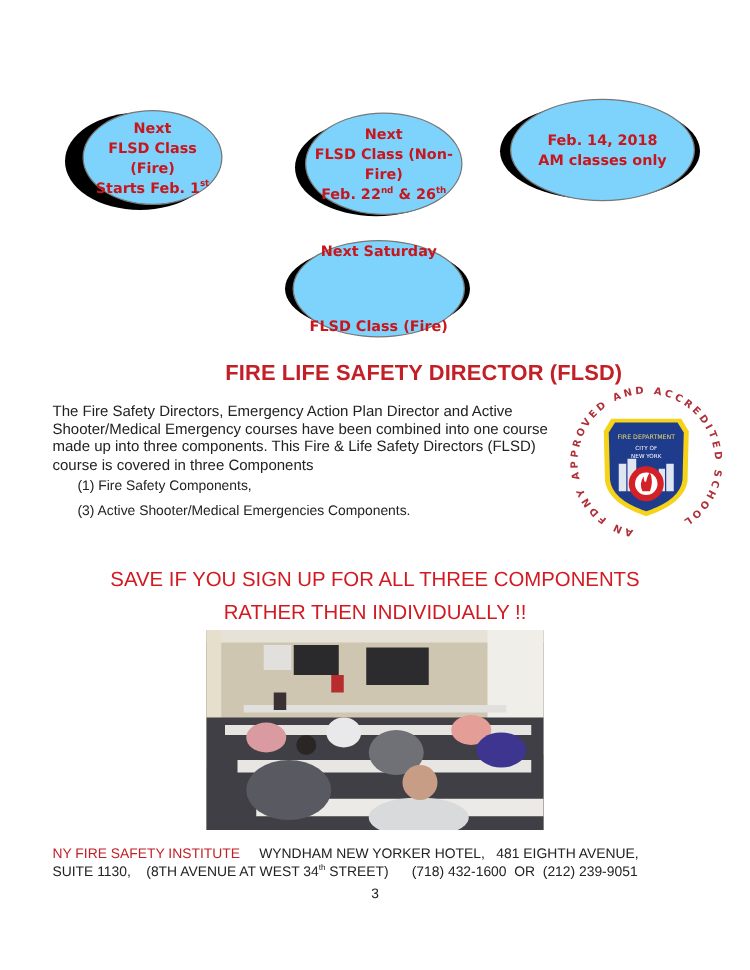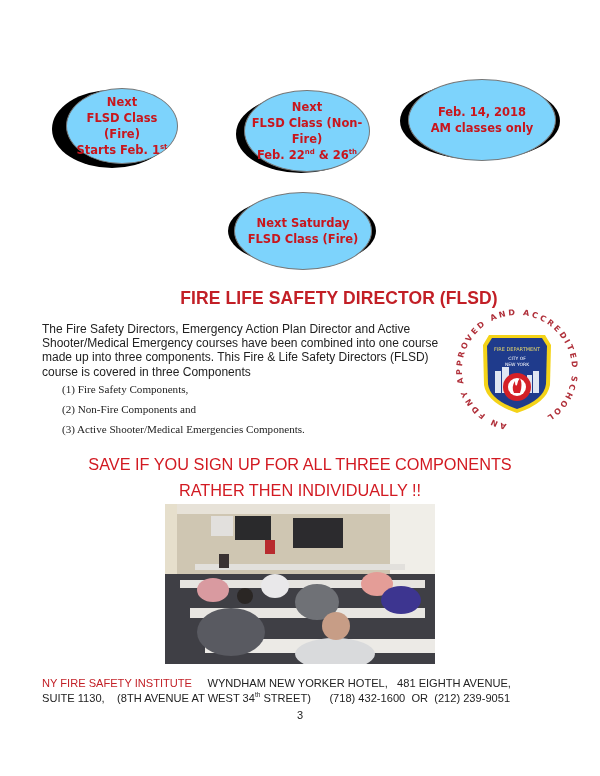--- a/index.html
+++ b/index.html
@@ -17,21 +17,21 @@
 
   .title {
     position: absolute; left: 0; width: 600px; top: 288px; text-align: center;
     color: #c21f26; font-weight: bold; font-size: 17.5px; letter-spacing: 0.1px; padding-left: 39px;
   }
   .para {
     position: absolute; left: 42px; top: 322px; width: 400px;
     font-size: 12px; line-height: 14.2px; color: #222;
   }
   .list { position: absolute; left: 62px; top: 379px; font-size: 11.1px; color: #222; }
-  .list div { height: 20px; line-height: 20px; font-family: Liberation Serif, serif; }
+  .list div { height: 20px; line-height: 20px; }
 
   .badge { position: absolute; left: 455px; top: 305px; width: 125px; height: 130px; }
 
   .save { position: absolute; left: 0; width: 600px; text-align: center; color: #d21a22; font-size: 16.3px; }
 
   .photo { position: absolute; left: 165px; top: 504px; width: 270px; height: 160px; overflow: hidden; background: #8a857b; }
 
   .footer { position: absolute; left: 42px; top: 676px; font-size: 11.1px; line-height: 15px; color: #222; white-space: pre; }
   .footer .red { color: #c21f26; }
   .footer sup { font-size: 6.5px; line-height: 0; }
@@ -61,33 +61,32 @@
 <div class="oval-wrap" style="left:400px;top:82px;width:160px;height:78px;">
   <div class="oval-shadow"></div>
   <div class="oval-face" style="left:8px;top:-3px;width:146px;height:80px;">
     <div>Feb. 14, 2018</div>
     <div>AM classes only</div>
   </div>
 </div>
 
 <div class="oval-wrap" style="left:228px;top:196px;width:148px;height:70px;">
   <div class="oval-shadow"></div>
-  <div class="oval-face" style="left:6px;top:-4px;width:136px;height:76px;">
+  <div class="oval-face" style="left:6px;top:-4px;width:136px;height:76px;justify-content:space-between;">
     <div>Next Saturday</div>
     <div>FLSD Class (Fire)</div>
   </div>
 </div>
 
 <div class="title">FIRE LIFE SAFETY DIRECTOR (FLSD)</div>
 
 <div class="para">The Fire Safety Directors, Emergency Action Plan Director and Active Shooter/Medical Emergency courses have been combined into one course made up into three components. This Fire &amp; Life Safety Directors (FLSD) course is covered in three Components</div>
 
 <div class="list">
   <div>(1) Fire Safety Components,</div>
-  <div>(2) Non-Fire Components and</div>
   <div>(3) Active Shooter/Medical Emergencies Components.</div>
 </div>
 
 <div class="badge">
   <svg width="125" height="130" viewBox="0 0 125 130">
     <defs>
       <path id="ringpath" d="M62,120 a55,55 0 1,1 0.1,0"></path>
     </defs>
     <text font-family="DejaVu Sans, sans-serif" font-size="8" font-weight="bold" fill="#b0303a" letter-spacing="2.4">
       <textPath href="#ringpath" startOffset="3%">AN FDNY APPROVED AND ACCREDITED SCHOOL</textPath>

